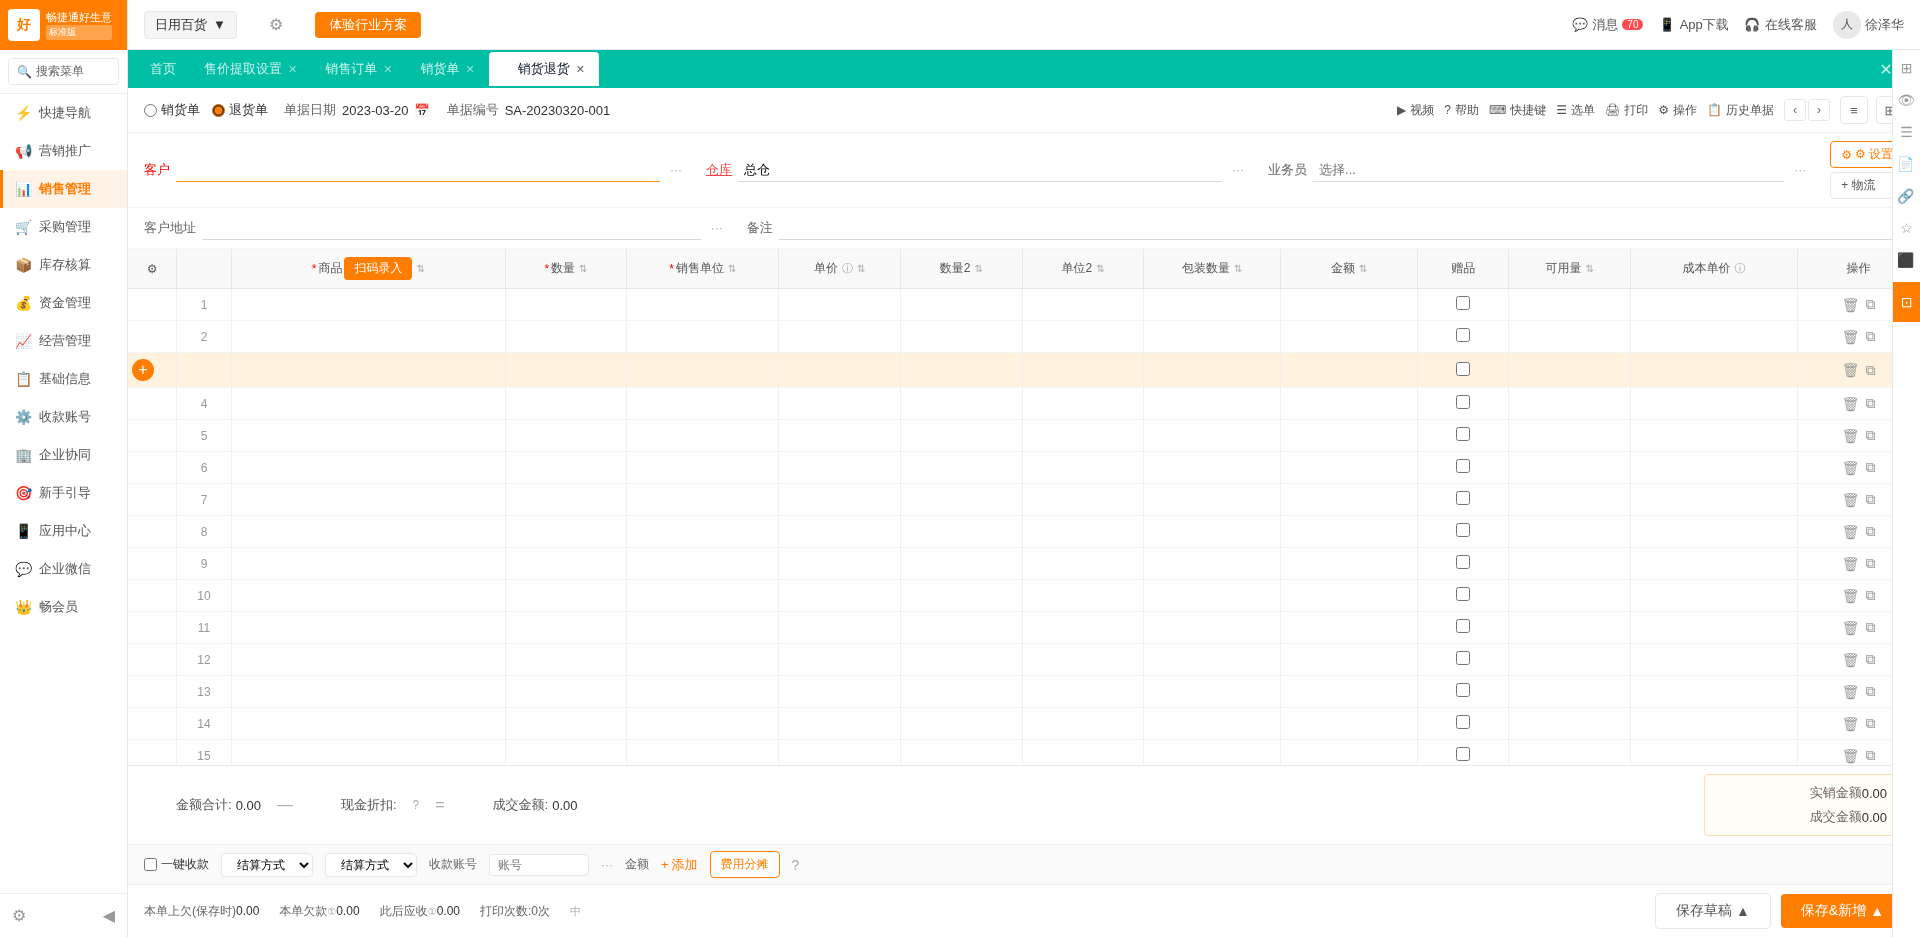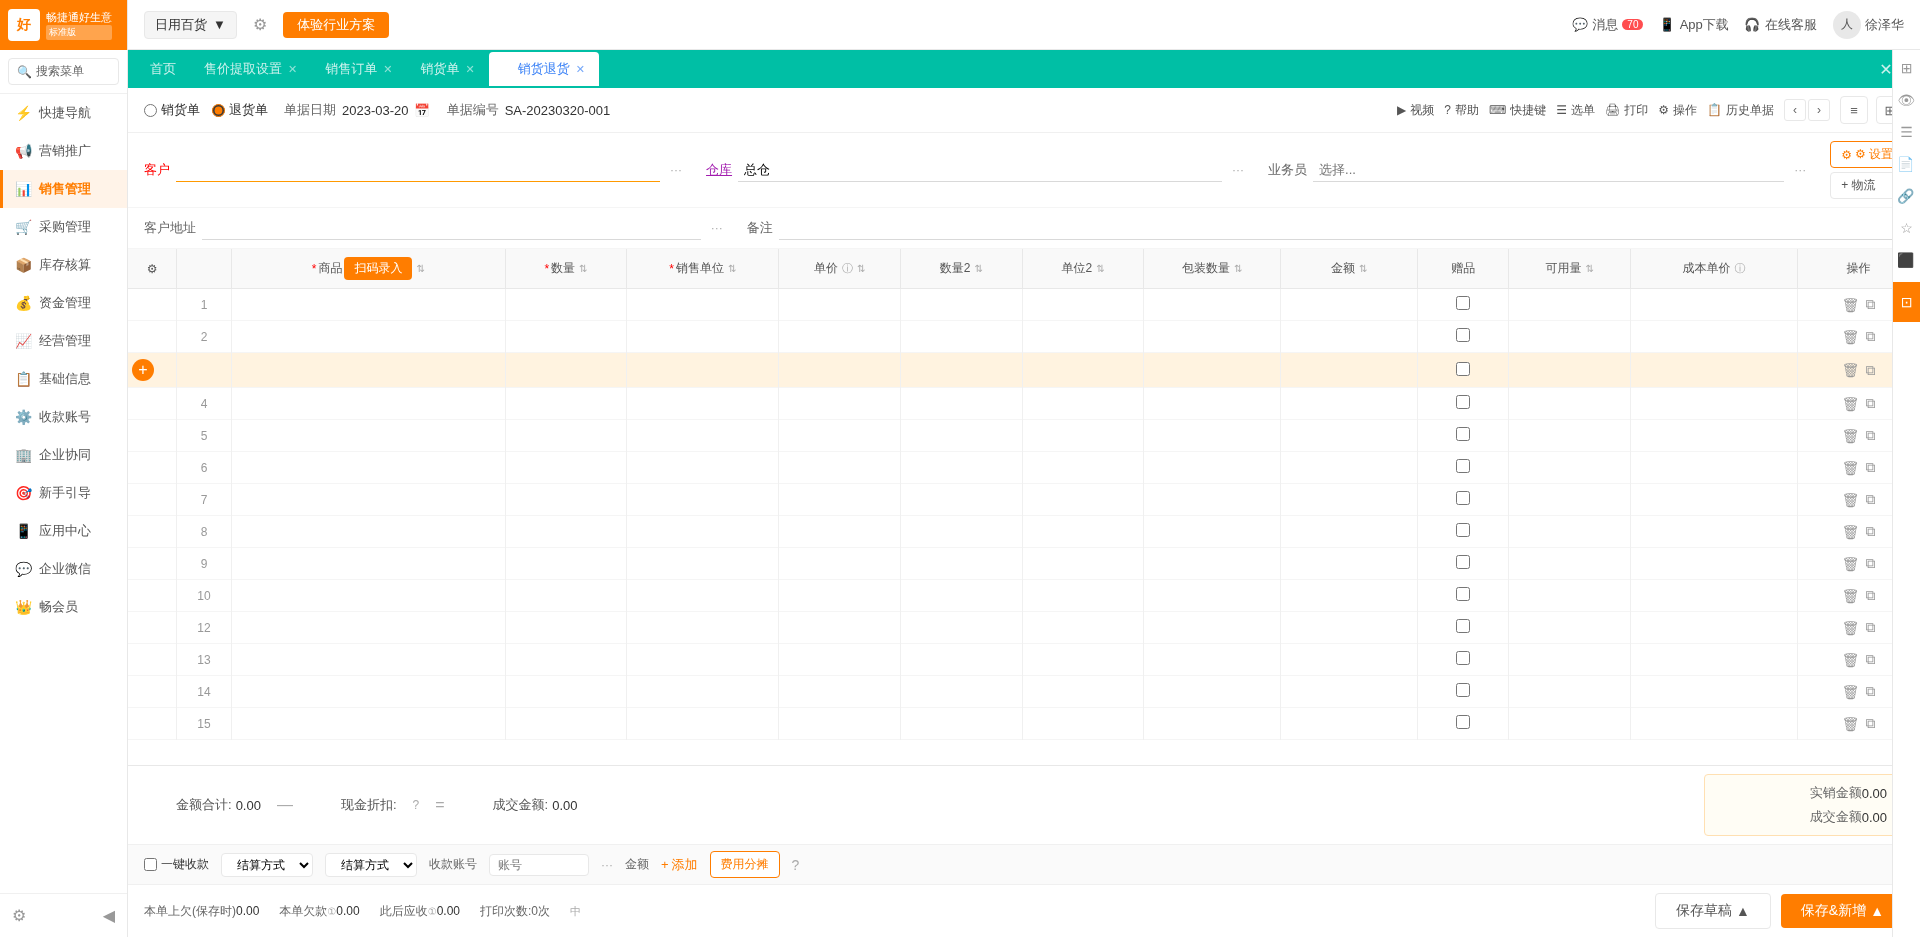--- a/index.html
+++ b/index.html
@@ -19,33 +19,33 @@
     .sidebar-nav-item.active { background: #fff3e8; color: #ff7d00; border-left-color: #ff7d00; font-weight: bold; }
     .sidebar-nav-icon { width: 18px; height: 18px; display: flex; align-items: center; justify-content: center; font-size: 14px; flex-shrink: 0; }
     .sidebar-bottom { padding: 8px; display: flex; justify-content: space-between; border-top: 1px solid #f0f0f0; }
     .sidebar-bottom-btn { background: none; border: none; cursor: pointer; color: #999; font-size: 16px; padding: 4px; }
 
     
     .main { flex: 1; display: flex; flex-direction: column; overflow: hidden; }
 
     
     .header { background: #fff; border-bottom: 1px solid #e8e8e8; display: flex; align-items: center; justify-content: space-between; padding: 0 16px; height: 50px; flex-shrink: 0; }
-    .header-left { display: flex; align-items: center; gap: 16px; }
+    .header-left { display: flex; align-items: center; gap: 32px; }
     .header-dropdown { display: flex; align-items: center; gap: 6px; background: #f5f5f5; border: 1px solid #e8e8e8; border-radius: 4px; padding: 4px 10px; cursor: pointer; font-size: 13px; }
     .header-settings-btn { background: none; border: none; cursor: pointer; color: #999; font-size: 16px; }
     .header-experience-btn { background: #ff7d00; color: #fff; border: none; border-radius: 4px; padding: 4px 14px; cursor: pointer; font-size: 13px; }
     .header-right { display: flex; align-items: center; gap: 16px; }
     .header-right-item { display: flex; align-items: center; gap: 4px; cursor: pointer; color: #555; font-size: 13px; }
     .notification-badge { background: #ff4d4f; color: #fff; border-radius: 10px; padding: 0 5px; font-size: 10px; min-width: 16px; text-align: center; }
     .avatar { width: 28px; height: 28px; border-radius: 50%; background: #e8e8e8; display: flex; align-items: center; justify-content: center; font-size: 12px; }
 
     
     .tabs { background: #00bfa5; display: flex; align-items: center; padding: 0 8px; height: 38px; flex-shrink: 0; }
     .tab { padding: 8px 14px; cursor: pointer; color: rgba(255,255,255,0.8); font-size: 13px; display: flex; align-items: center; gap: 4px; border-radius: 4px 4px 0 0; }
-    .tab.active { background: #fff; color: #3b82f6; border-radius: 4px 4px 0 0; padding-left: 29px; }
+    .tab.active { background: #fff; color: #0f172a; border-radius: 4px 4px 0 0; padding-left: 29px; }
     .tab-close { font-size: 11px; color: inherit; opacity: 0.7; margin-left: 2px; }
     .tabs-right { margin-left: auto; display: flex; align-items: center; gap: 6px; }
     .tabs-right-btn { background: none; border: none; color: #fff; cursor: pointer; font-size: 16px; opacity: 0.8; }
 
     
     .content { flex: 1; overflow: hidden; display: flex; flex-direction: column; background: #fff; }
 
     
     .toolbar { padding: 8px 16px; border-bottom: 1px solid #f0f0f0; display: flex; align-items: center; gap: 16px; flex-shrink: 0; background: #fff; }
     .toolbar-radio-group { display: flex; align-items: center; gap: 12px; }
@@ -331,21 +331,21 @@
       </div>
     </div>
 
     <div class="form-row" style="position:relative;">
       <div class="form-field">
         <label style="color:#f00;">客户</label>
         <input class="form-input" style="border-bottom: 1px solid rgb(255, 153, 0);">
         <span class="form-dots">···</span>
       </div>
       <div class="form-field">
-        <label style="color:#a21caf;text-decoration:underline;">仓库</label>
+        <label style="color:#ef4444;text-decoration:underline;">仓库</label>
         <input class="form-input" value="总仓" style="">
         <span class="form-dots">···</span>
       </div>
       <div class="form-field">
         <label class="optional">业务员</label>
         <input class="form-input" placeholder="选择..." style="">
         <span class="form-dots">···</span>
       </div>
       <div class="form-right-btns">
         <button class="form-right-btn settings">
@@ -680,20 +680,41 @@
               <td></td>
               <td>
                 <div class="action-icons">
                   <span class="action-icon">🗑</span>
                   <span class="action-icon">⧉</span>
                 </div>
               </td>
             </tr>
           <tr>
               <td></td>
+              <td class="row-num">11</td>
+              <td></td>
+              <td></td>
+              <td></td>
+              <td></td>
+              <td></td>
+              <td></td>
+              <td></td>
+              <td></td>
+              <td><input type="checkbox" class="table-checkbox" style=""></td>
+              <td></td>
+              <td></td>
+              <td>
+                <div class="action-icons">
+                  <span class="action-icon">🗑</span>
+                  <span class="action-icon">⧉</span>
+                </div>
+              </td>
+            </tr>
+          <tr>
+              <td></td>
               <td class="row-num">12</td>
               <td></td>
               <td></td>
               <td></td>
               <td></td>
               <td></td>
               <td></td>
               <td></td>
               <td></td>
               <td><input type="checkbox" class="table-checkbox" style=""></td>

